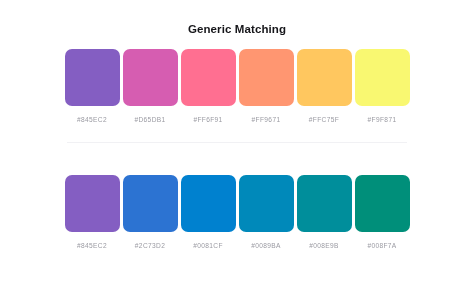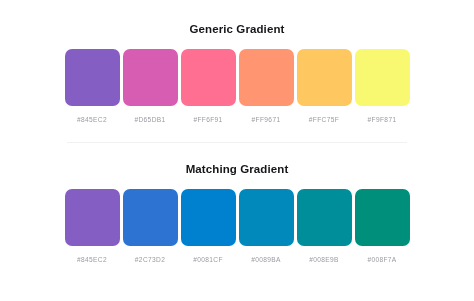--- a/index.html
+++ b/index.html
@@ -86,21 +86,21 @@
   .divider-wrap {
     padding-top: 18px;
   }
 </style>
 </head>
 <body>
 
 <div class="page">
 
   <div class="palette-section" id="section-generic">
-    <h2 class="section-title">Generic Gradient</h2>
+    <h2 class="section-title">Generic Matching</h2>
     <div class="swatch-row" id="row-generic">
         <div class="swatch-cell">
           <div class="swatch-chip" style="background: rgb(132, 94, 194);"></div>
           <div class="swatch-label">#845EC2</div>
         </div>
         <div class="swatch-cell">
           <div class="swatch-chip" style="background: rgb(214, 93, 177);"></div>
           <div class="swatch-label">#D65DB1</div>
         </div>
         <div class="swatch-cell">
@@ -120,21 +120,20 @@
           <div class="swatch-label">#F9F871</div>
         </div>
       </div>
   </div>
 
   <div class="divider-wrap">
     <hr class="divider">
   </div>
 
   <div class="palette-section" id="section-matching">
-    <h2 class="section-title">Matching Gradient</h2>
     <div class="swatch-row" id="row-matching">
         <div class="swatch-cell">
           <div class="swatch-chip" style="background: rgb(132, 94, 194);"></div>
           <div class="swatch-label">#845EC2</div>
         </div>
         <div class="swatch-cell">
           <div class="swatch-chip" style="background: rgb(44, 115, 210);"></div>
           <div class="swatch-label">#2C73D2</div>
         </div>
         <div class="swatch-cell">

